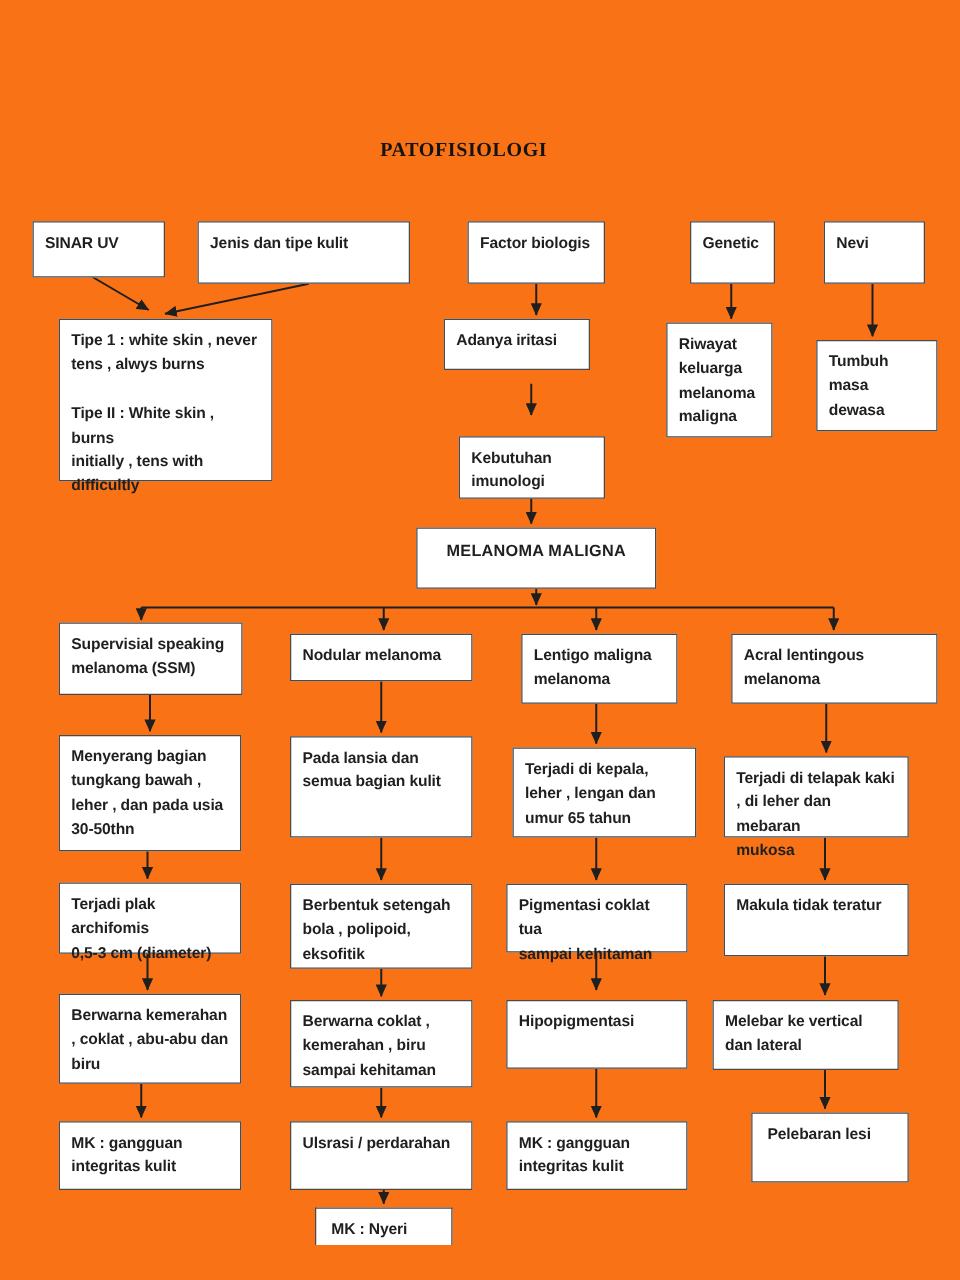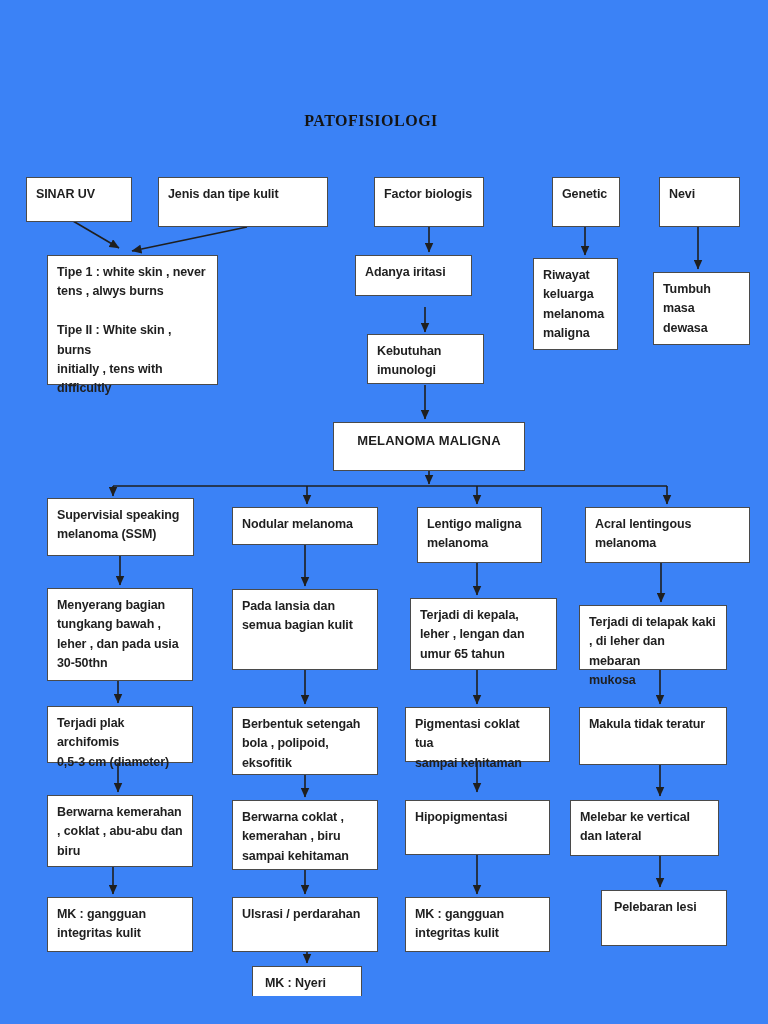--- a/index.html
+++ b/index.html
@@ -1,20 +1,20 @@
 <!DOCTYPE html>
 <html><head>
 <meta charset="utf-8">
 <style>
   html,body { margin:0; padding:0; background:#ffffff; }
   #page {
     position: relative;
     width: 768px;
     height: 1024px;
-    background: #3b82f6;
+    background: #f97316;
     font-family: "Liberation Sans", sans-serif;
     color: #1f1f1f;
     overflow: hidden;
   }
   #arrow-layer {
     position: absolute;
     left: 0; top: 0;
     width: 768px; height: 1024px;
     pointer-events: none;
   }
@@ -117,21 +117,21 @@
 Tipe II : White skin , burns
 initially , tens with
 difficultly</div>
   <div class="node" style="left:355px; top:255px; width:117px; height:41px;">Adanya iritasi</div>
   <div class="node" style="left:533px; top:258px; width:85px;  height:92px;">Riwayat
 keluarga
 melanoma
 maligna</div>
   <div class="node" style="left:653px; top:272px; width:97px;  height:73px;">Tumbuh masa
 dewasa</div>
-  <div class="node" style="left:367px; top:334px; width:117px; height:50px;">Kebutuhan
+  <div class="node" style="left:367px; top:349px; width:117px; height:50px;">Kebutuhan
 imunologi</div>
 
   <div class="node center-text" style="left:333px; top:422px; width:192px; height:49px;">MELANOMA MALIGNA</div>
 
   <div class="node" style="left:47px;  top:498px; width:147px; height:58px;">Supervisial speaking
 melanoma (SSM)</div>
   <div class="node" style="left:232px; top:507px; width:146px; height:38px;">Nodular melanoma</div>
   <div class="node" style="left:417px; top:507px; width:125px; height:56px;">Lentigo maligna
 melanoma</div>
   <div class="node" style="left:585px; top:507px; width:165px; height:56px;">Acral lentingous

